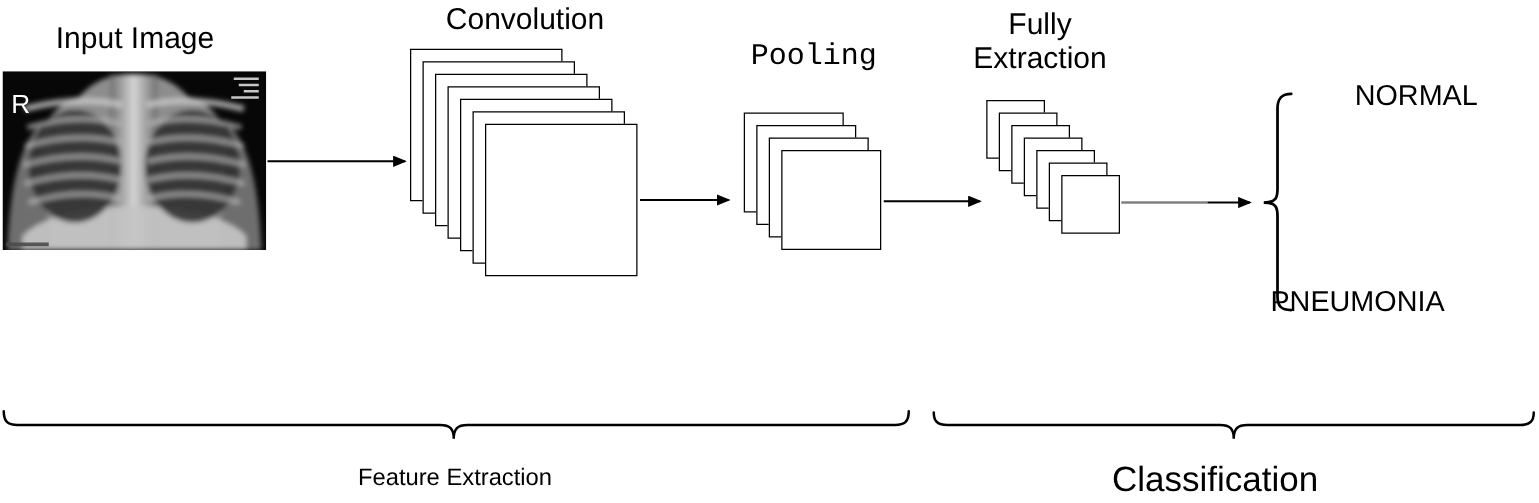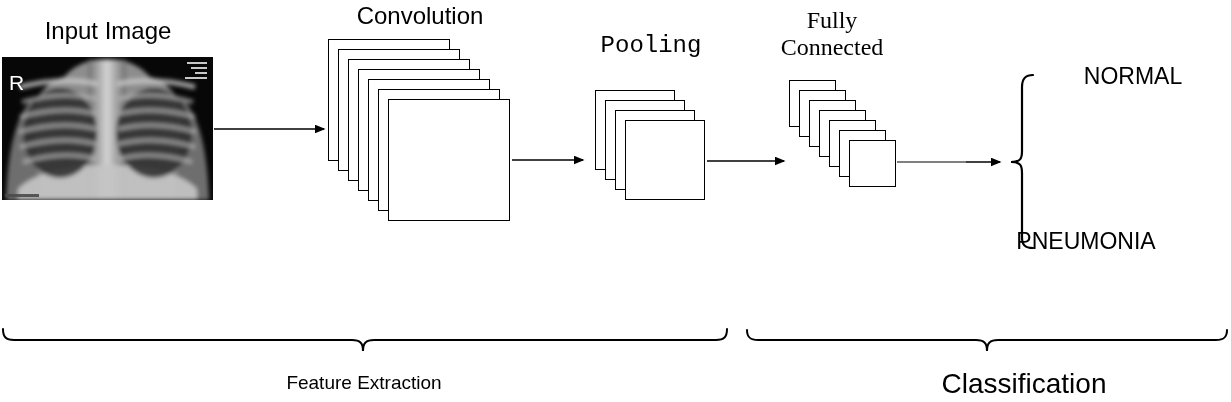--- a/index.html
+++ b/index.html
@@ -135,25 +135,25 @@
         <div class="layer-square" style="left: 849px; top: 140px; width: 47px; height: 47px;"></div>
       </div>
   </div>
 
   <div class="label lbl-24" style="left:108px;top:18px;">Input Image</div>
 
   <div class="label lbl-24" style="left:420px;top:3px;">Convolution</div>
 
   <div class="label lbl-24" style="left:651px;top:33px;font-family:Liberation Mono, monospace;">Pooling</div>
 
-  <div class="label lbl-24" style="left:832px;top:7px;font-family:Liberation Serif, serif;">
+  <div class="label lbl-24" style="left:832px;top:7px;">
     <div>Fully</div>
-    <div>Connected</div>
+    <div>Extraction</div>
   </div>
 
   <div class="label lbl-23" style="left:1133px;top:64px;">NORMAL</div>
 
   <div class="label lbl-23" style="left:1086px;top:229px;">PNEUMONIA</div>
 
   <div class="label lbl-25" style="left:364px;top:372px;">Feature Extraction</div>
 
-  <div class="label lbl-28" style="left:1024px;top:368px;text-align:center;">Classification</div>
+  <div class="label lbl-28" style="left:972px;top:368px;text-align:center;">Classification</div>
 </div>
 
 </body></html>

